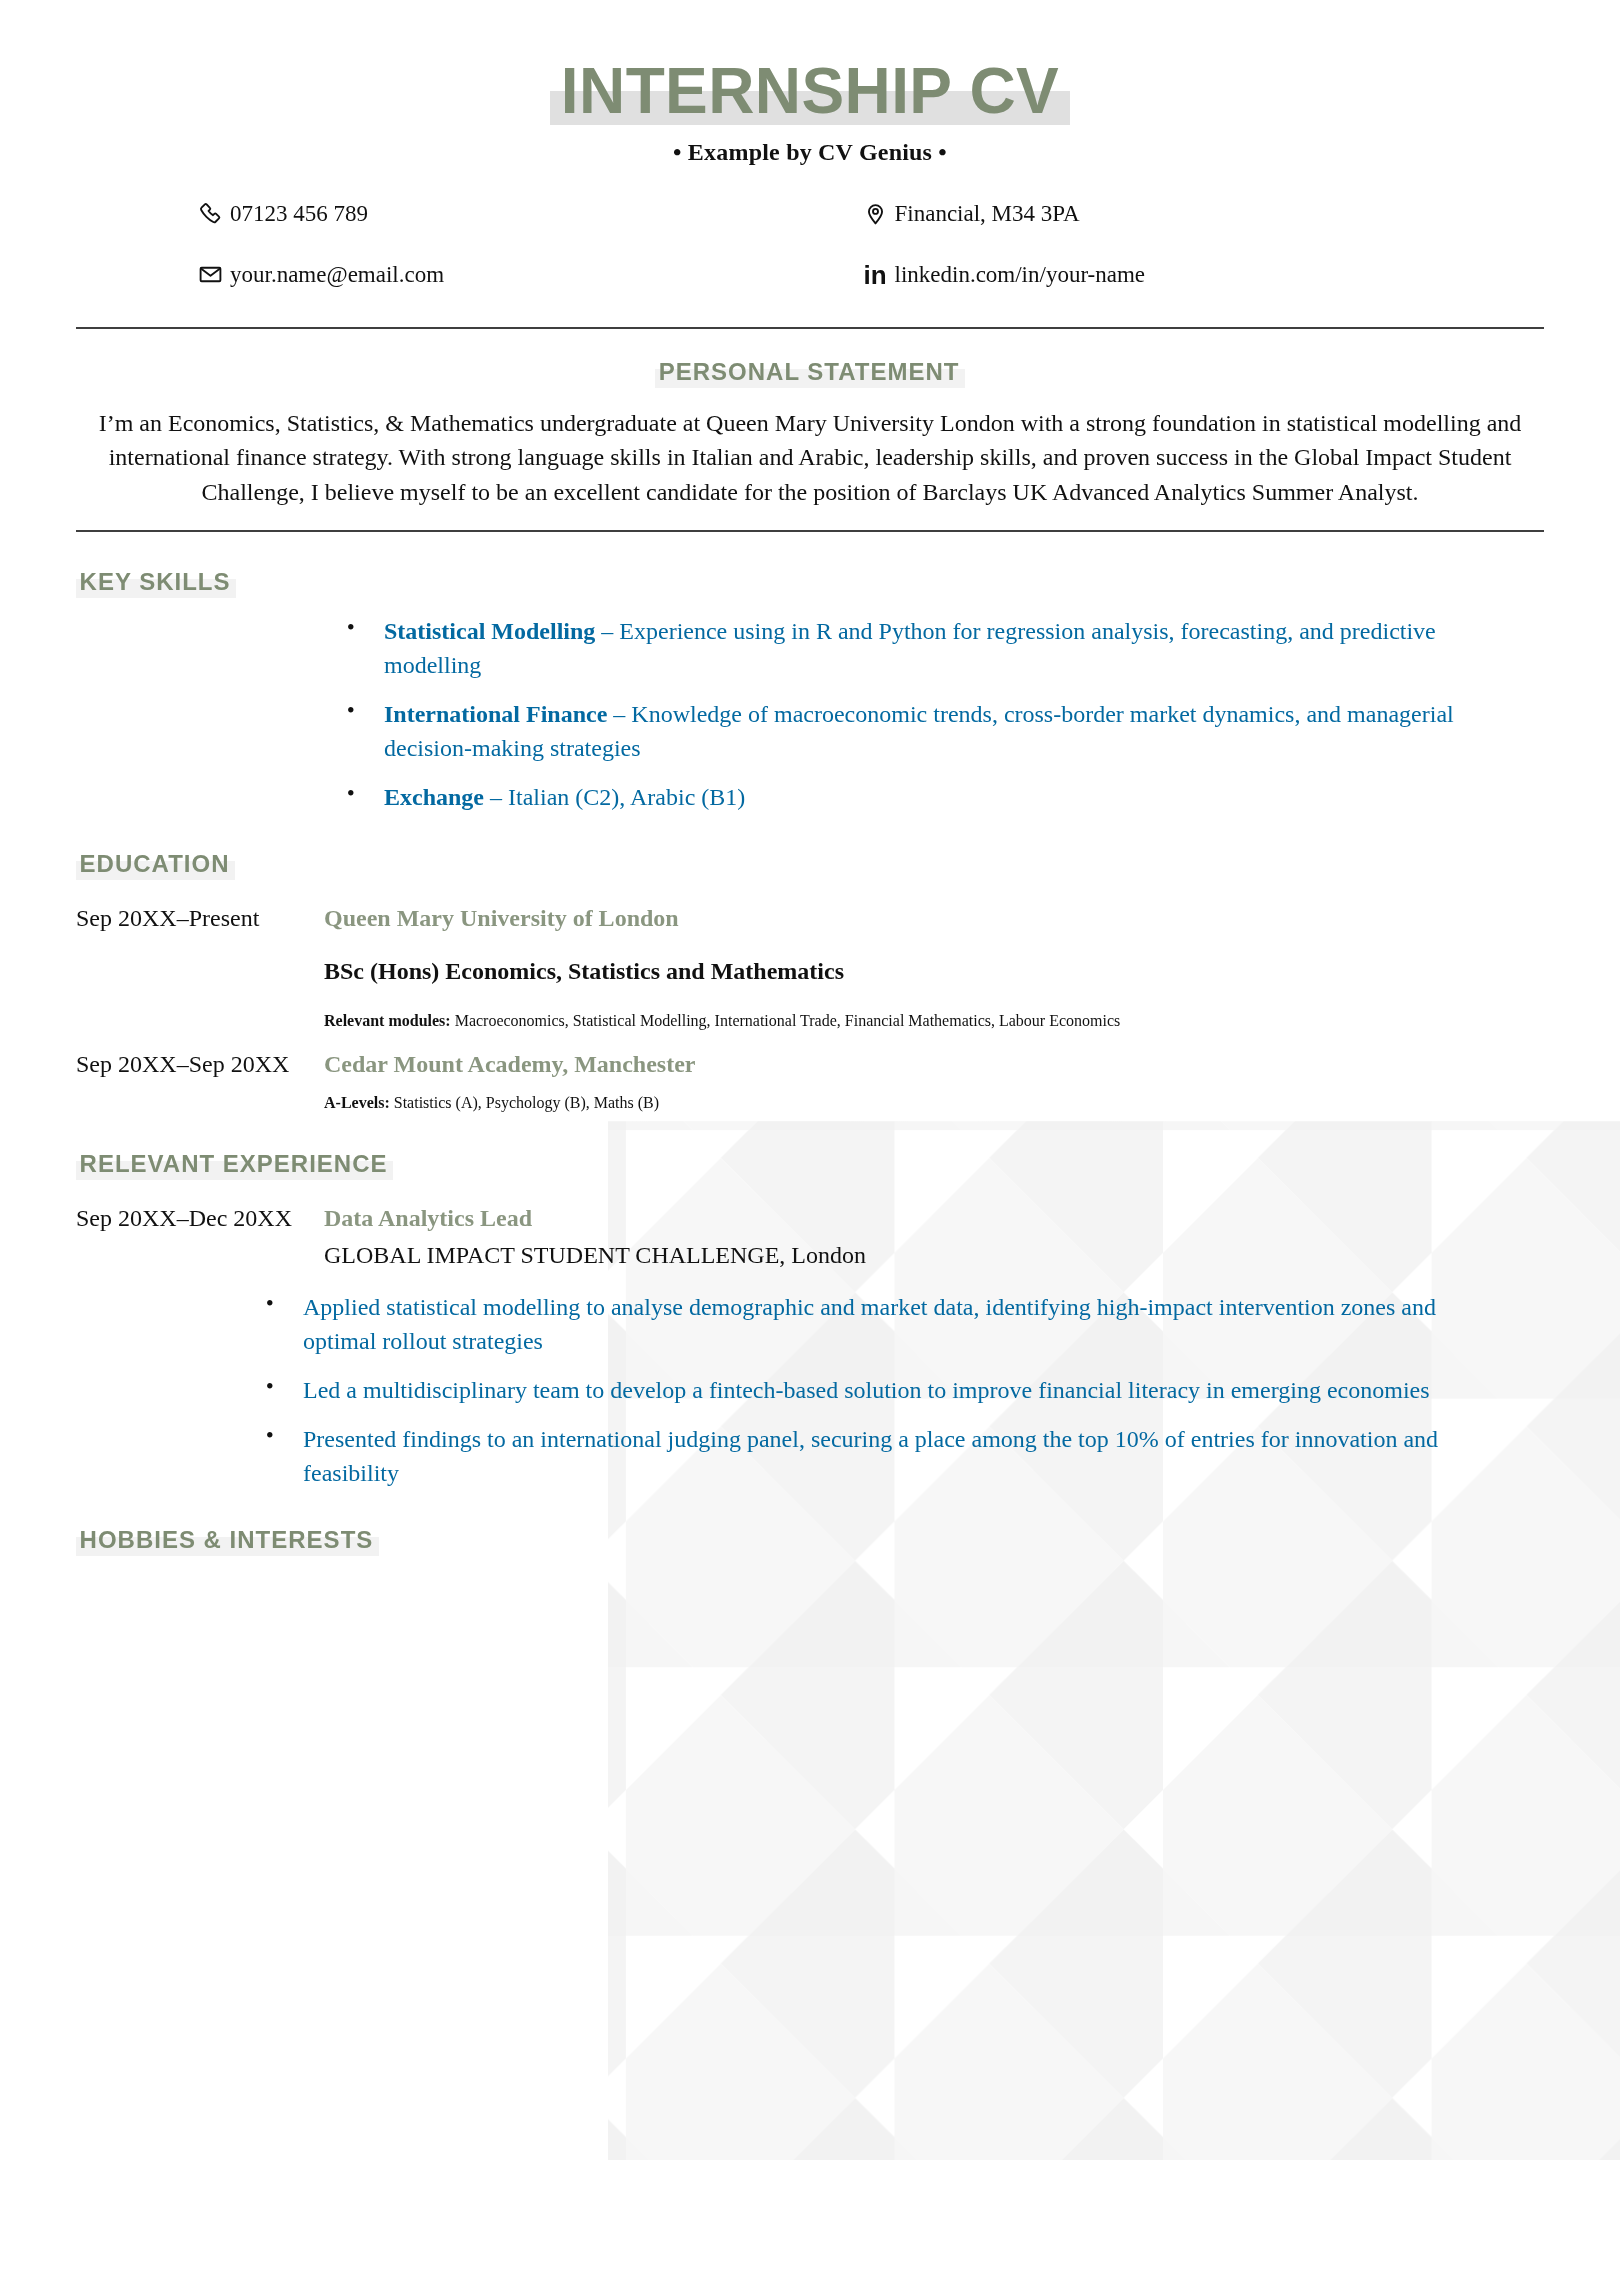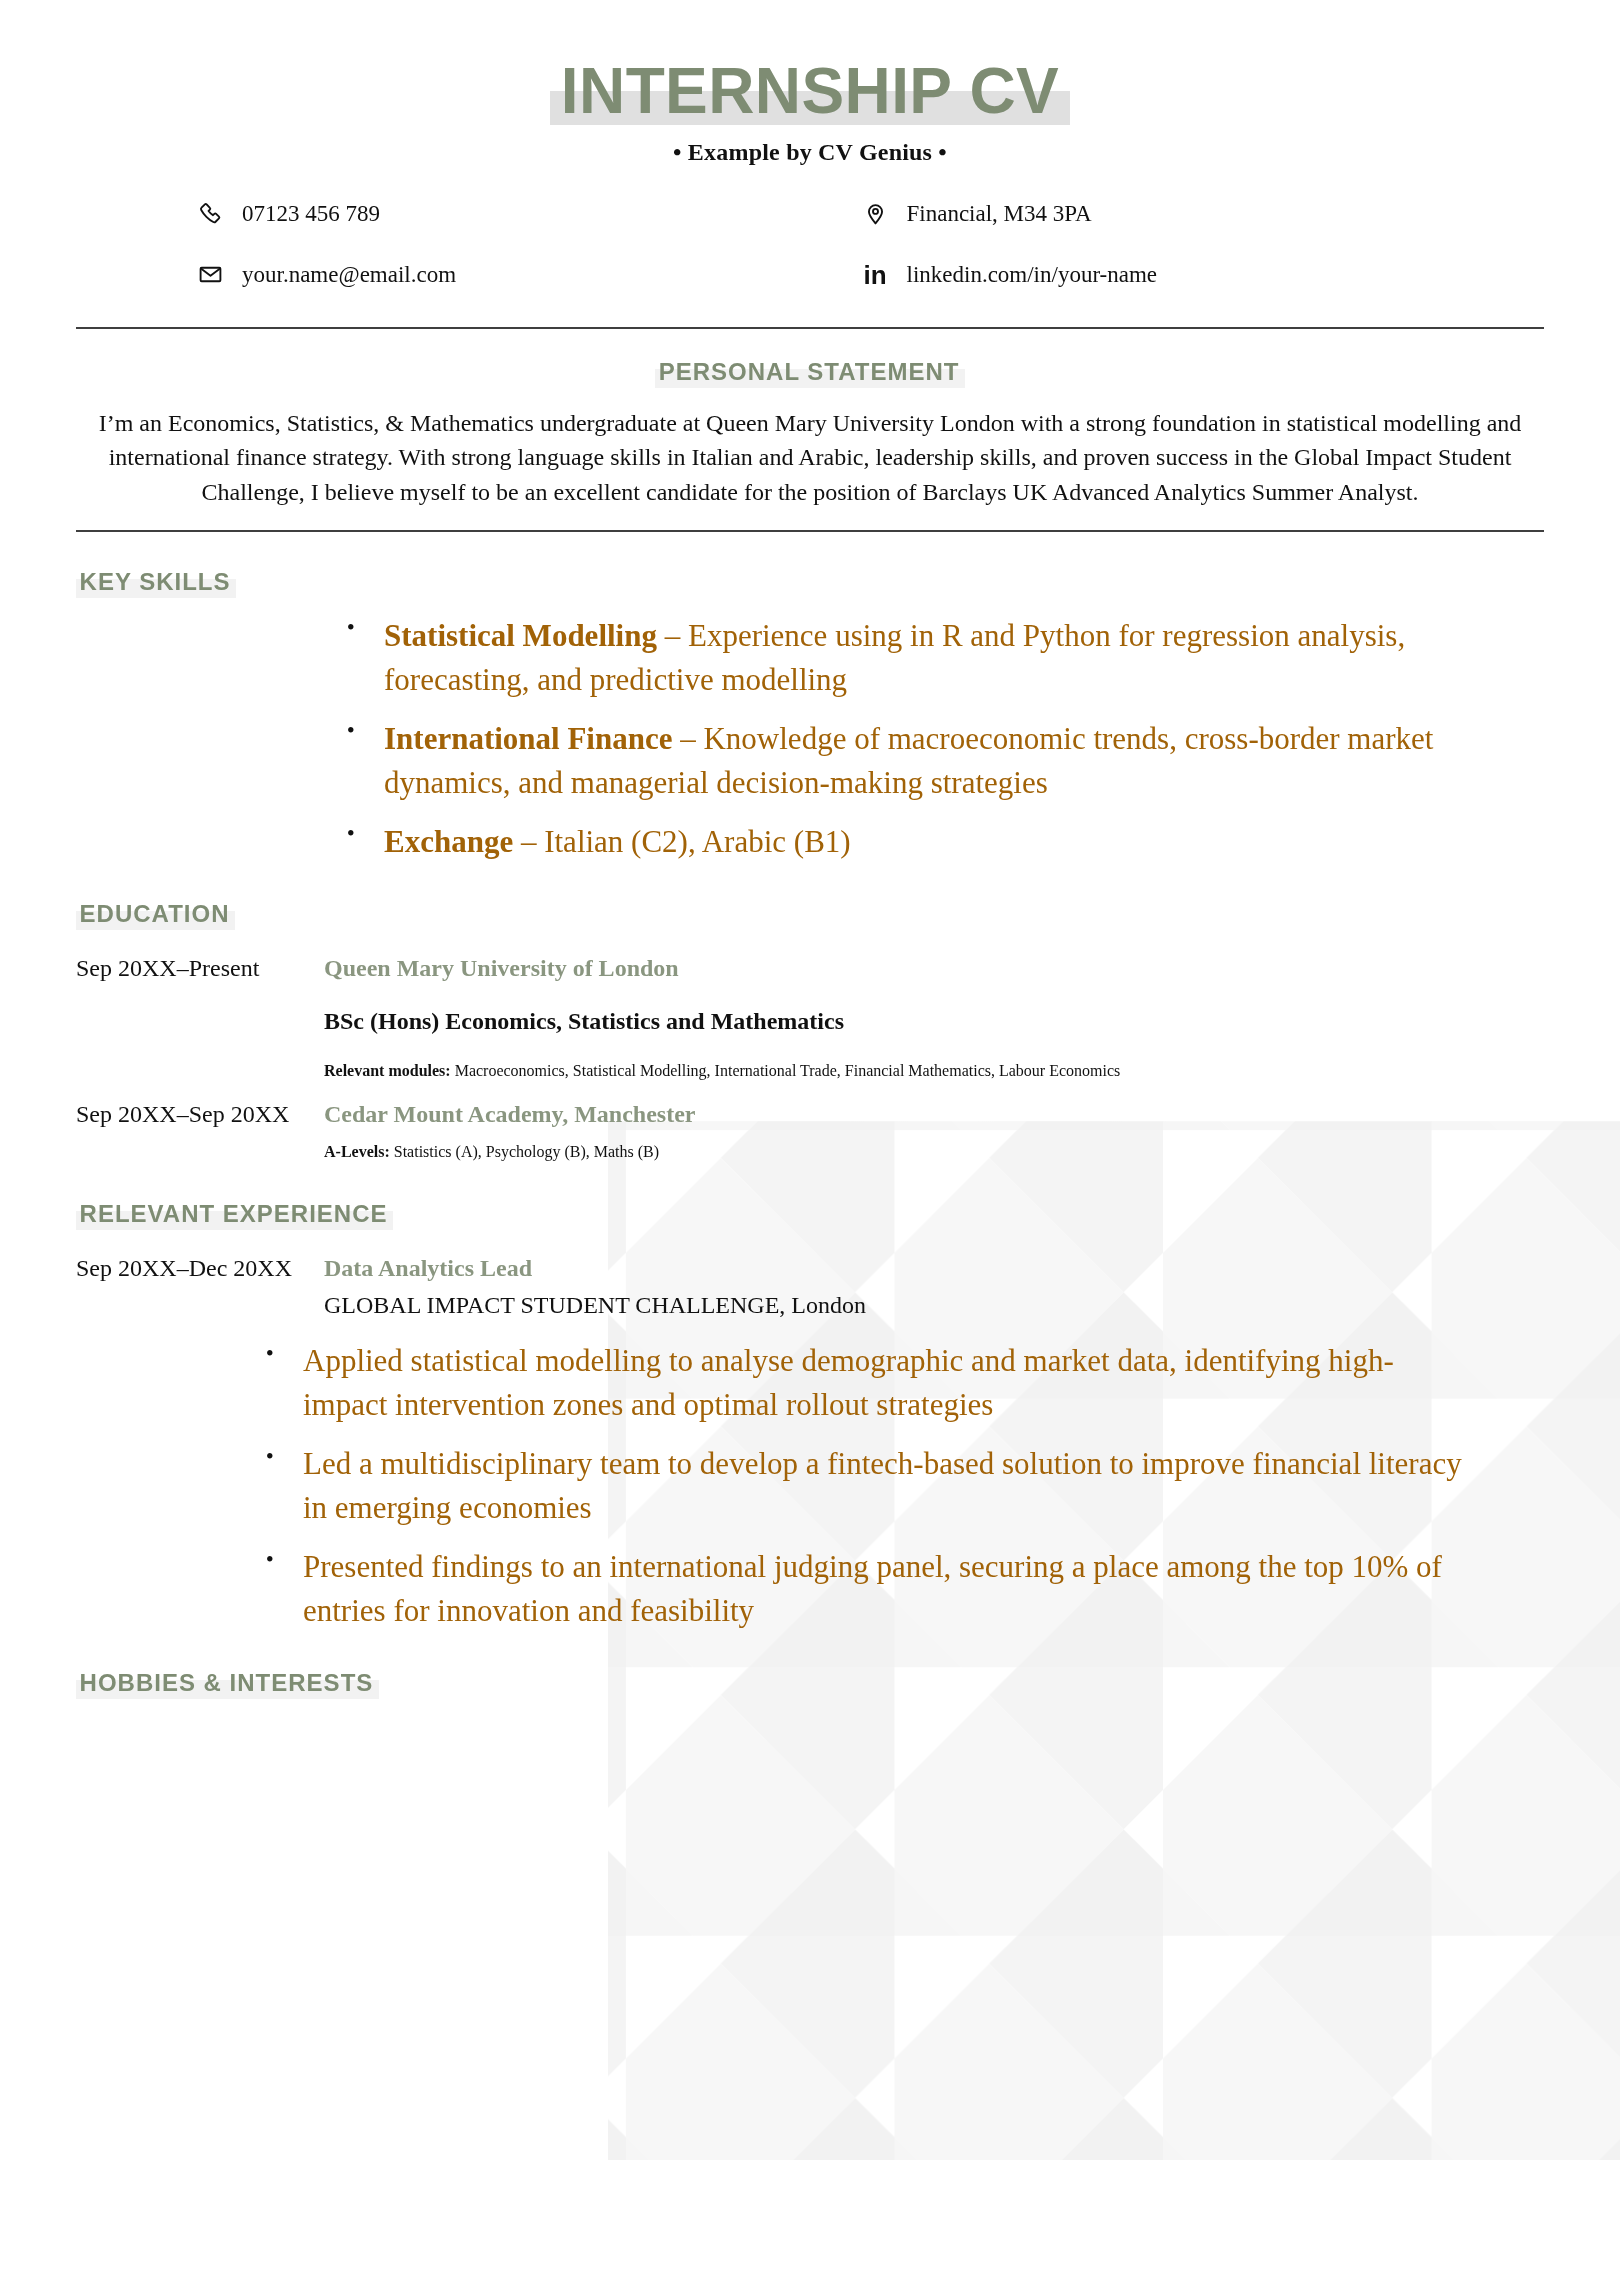--- a/index.html
+++ b/index.html
@@ -78,21 +78,21 @@
     margin-top: 34px;
     display: grid;
     grid-template-columns: 1fr 1fr;
     row-gap: 34px;
     padding-left: 121px;
     padding-right: 18px;
   }
   .contact-item {
     display: flex;
     align-items: center;
-    gap: 18px;
+    gap: 6px;
     font-size: 23px;
     color: #111111;
   }
   .contact-item .ico {
     width: 27px;
     height: 27px;
     display: inline-flex;
     align-items: center;
     justify-content: center;
     flex: 0 0 27px;
@@ -148,24 +148,24 @@
 
   
   ul.bullets {
     list-style: none;
     margin: 18px 0 0 0;
     padding: 0;
   }
   ul.bullets > li {
     position: relative;
     padding-left: 48px;
-    font-size: 31px;
+    font-size: 24px;
     line-height: 1.42;
     margin-bottom: 15px;
-    color: #a16207;
+    color: #0369a1;
   }
   ul.bullets > li:last-child { margin-bottom: 0; }
   ul.bullets > li::before {
     content: "\2022";
     position: absolute;
     left: 10.7px;
     top: -1.8px;
     font-size: 23px;
     color: #111;
   }

